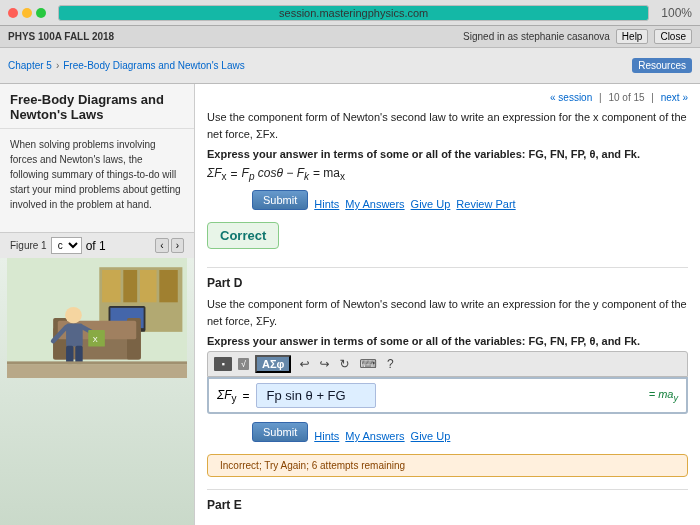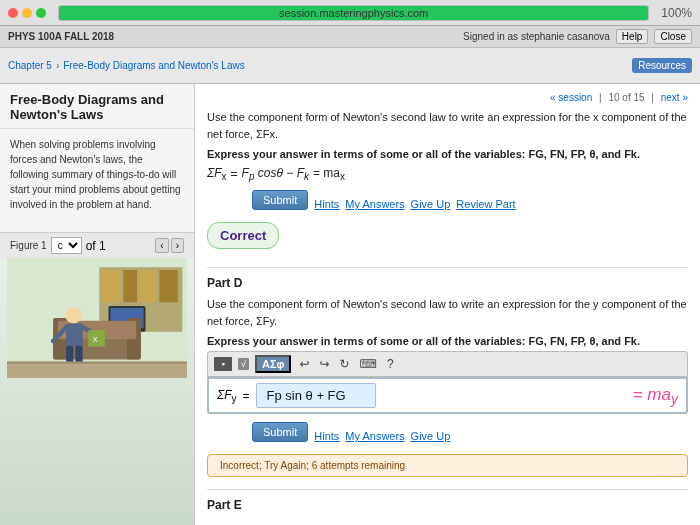--- a/index.html
+++ b/index.html
@@ -25,21 +25,21 @@
     .browser-dots { display: flex; gap: 4px; }
     .browser-dot {
       width: 10px; height: 10px; border-radius: 50%;
     }
     .dot-red { background: #ff5f57; }
     .dot-yellow { background: #febc2e; }
     .dot-green { background: #28c840; }
     .browser-url {
       font-size: 11px;
       color: #333;
-      background: #22c55e;
+      background: #14b8a6;
       border: 1px solid #bbb;
       border-radius: 3px;
       padding: 1px 8px;
       flex: 1;
       text-align: center;
       margin: 0 12px;
     }
     .browser-status {
       font-size: 12px;
       color: #555;
@@ -222,25 +222,25 @@
       color: #0066cc;
       font-size: 11px;
       cursor: pointer;
       text-decoration: underline;
     }
 
     
     .correct-badge {
       background: #e8f5e8;
       border: 1px solid #88cc88;
-      border-radius: 12px;
+      border-radius: 4px;
       padding: 5px 12px;
       font-size: 13px;
       font-weight: bold;
-      color: #4c1d95;
+      color: #0f766e;
       display: inline-block;
       margin: 4px 0 10px 0;
     }
 
     
     .divider { border: none; border-top: 1px solid #ddd; margin: 8px 0; }
 
     
     .part-label {
       font-size: 12px;
@@ -308,21 +308,21 @@
     .answer-formula-box {
       background: #ddeeff;
       border: 1px solid #aabbdd;
       border-radius: 2px;
       padding: 4px 10px;
       font-size: 13px;
       color: #0f172a;
       min-width: 120px;
       text-align: left;
     }
-    .answer-result { font-size: 17px; color: #ec4899; margin-left: auto; font-style: italic; }
+    .answer-result { font-size: 11px; color: #15803d; margin-left: auto; font-style: italic; }
 
     
     .incorrect-badge {
       background: #fff0dd;
       border: 1px solid #ddaa44;
       border-radius: 4px;
       padding: 5px 12px;
       font-size: 10px;
       color: #884400;
       display: inline-block;

